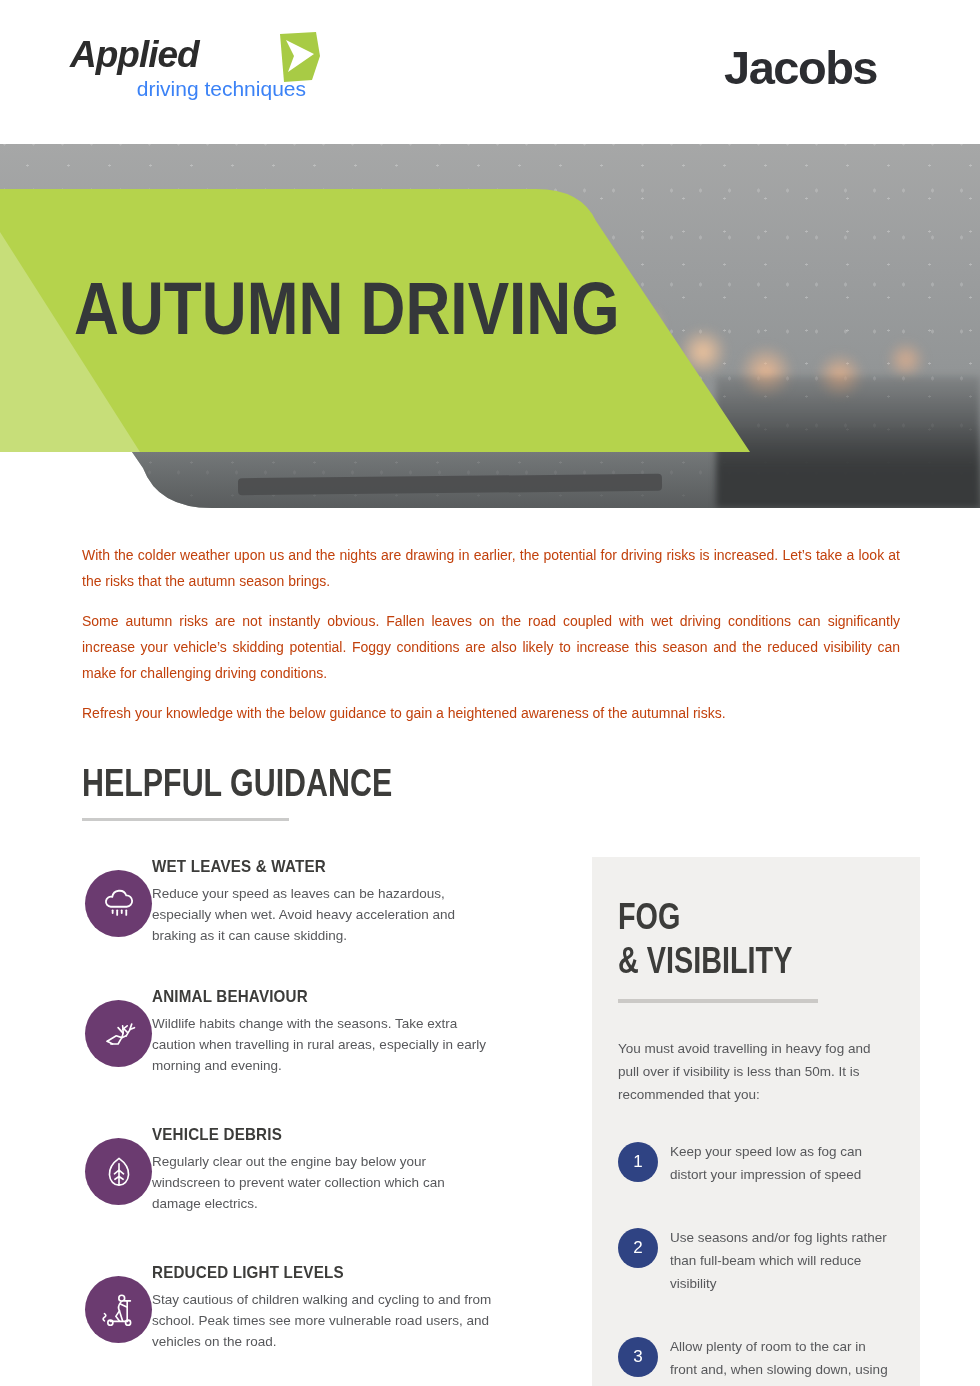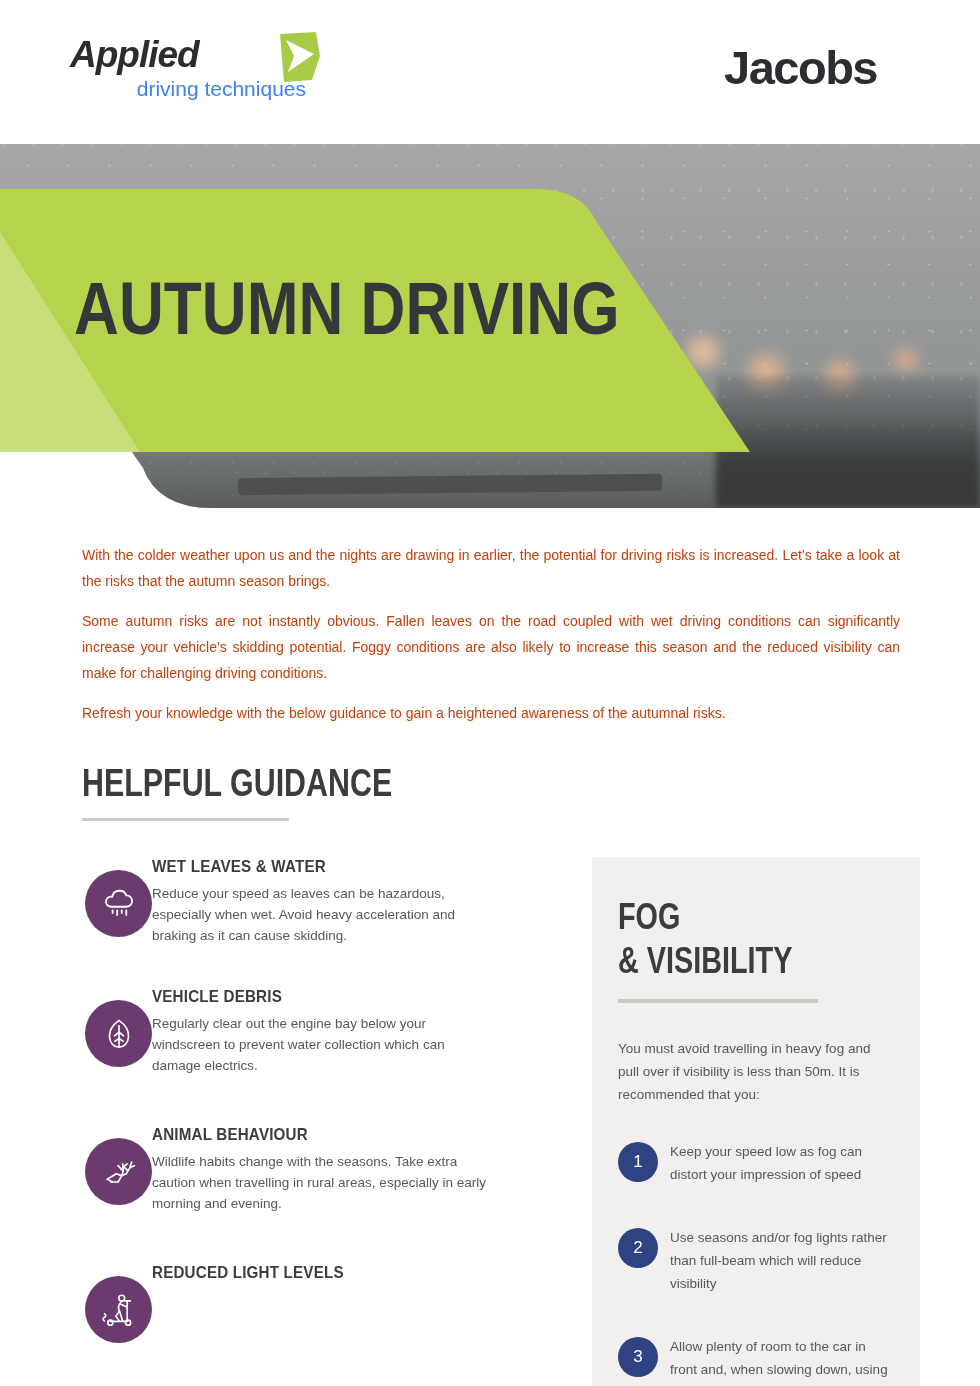--- a/index.html
+++ b/index.html
@@ -155,49 +155,49 @@
         </div>
         <div class="g-text">
           <h3><span class="cond3">WET LEAVES &amp; WATER</span></h3>
           <p>Reduce your speed as leaves can be hazardous, especially when wet. Avoid heavy acceleration and braking as it can cause skidding.</p>
         </div>
       </div>
 
       <div class="g-item gap-lg">
         <div class="icon-wrap">
           <svg class="licon" width="40" height="40" viewBox="0 0 44 44" fill="none" stroke="#ffffff" stroke-width="1.8" stroke-linecap="round" stroke-linejoin="round">
-            <path d="M22 7 C29 12 33 17 32.5 25 C32 32 27.5 36.5 22 36.5 C16.5 36.5 12 32 11.5 25 C11 17 15 12 22 7 Z"></path>
-            <line x1="22" y1="13" x2="22" y2="36"></line>
-            <path d="M22 20 L17 24 M22 20 L27 24"></path>
-            <path d="M22 27 L17.5 30 M22 27 L26.5 30"></path>
-          </svg>
-        </div>
-        <div class="g-text">
-          <h3><span class="cond3">VEHICLE DEBRIS</span></h3>
-          <p>Regularly clear out the engine bay below  your windscreen to prevent water collection which can damage electrics.</p>
-        </div>
-      </div>
-
-      <div class="g-item gap-lg">
-        <div class="icon-wrap">
-          <svg class="licon" width="40" height="40" viewBox="0 0 44 44" fill="none" stroke="#ffffff" stroke-width="1.8" stroke-linecap="round" stroke-linejoin="round">
             <path d="M9 30 L19 24 L25 26 L21 33 L13 33"></path>
             <path d="M9 30 L15 33"></path>
             <path d="M25 26 C27 22 27 18 26 13"></path>
             <path d="M26 17 L31 13"></path>
             <path d="M26.5 21 L21 15"></path>
             <path d="M30 24 C33 20 35 16 36 11"></path>
             <path d="M34 17 L39 15"></path>
             <path d="M31 20 L27 16"></path>
             <path d="M25 26 L30 24"></path>
           </svg>
         </div>
         <div class="g-text">
           <h3><span class="cond3">ANIMAL BEHAVIOUR</span></h3>
           <p>Wildlife habits change with the seasons. Take extra caution when travelling in rural areas, especially in early morning and evening.</p>
+        </div>
+      </div>
+
+      <div class="g-item gap-lg">
+        <div class="icon-wrap">
+          <svg class="licon" width="40" height="40" viewBox="0 0 44 44" fill="none" stroke="#ffffff" stroke-width="1.8" stroke-linecap="round" stroke-linejoin="round">
+            <path d="M22 7 C29 12 33 17 32.5 25 C32 32 27.5 36.5 22 36.5 C16.5 36.5 12 32 11.5 25 C11 17 15 12 22 7 Z"></path>
+            <line x1="22" y1="13" x2="22" y2="36"></line>
+            <path d="M22 20 L17 24 M22 20 L27 24"></path>
+            <path d="M22 27 L17.5 30 M22 27 L26.5 30"></path>
+          </svg>
+        </div>
+        <div class="g-text">
+          <h3><span class="cond3">VEHICLE DEBRIS</span></h3>
+          <p>Regularly clear out the engine bay below  your windscreen to prevent water collection which can damage electrics.</p>
         </div>
       </div>
 
       <div class="g-item">
         <div class="icon-wrap">
           <svg class="licon" width="40" height="40" viewBox="0 0 44 44" fill="none" stroke="#ffffff" stroke-width="1.8" stroke-linecap="round" stroke-linejoin="round">
             <circle cx="25" cy="9" r="3.2"></circle>
             <path d="M24 13.5 C21.5 16.5 20.5 19.5 22.5 23"></path>
             <path d="M23.5 15.5 L30 18.5"></path>
             <path d="M31 12.5 L31 33.5"></path>
@@ -205,20 +205,21 @@
             <path d="M22.5 23 L18.5 29 L22.5 34"></path>
             <path d="M22.5 23 L26 34"></path>
             <path d="M12.5 34.5 L31.5 34.5"></path>
             <circle cx="12.5" cy="36" r="2.8"></circle>
             <circle cx="32" cy="36" r="2.8"></circle>
             <path d="M6 26 q3 2 0 4 q-3 2 0 4"></path>
           </svg>
         </div>
         <div class="g-text">
           <h3><span class="cond3">REDUCED LIGHT LEVELS</span></h3>
+          <p>Stay cautious of children walking and cycling to and from school. Peak times see more vulnerable road users, and vehicles on the road.</p>
         </div>
       </div>
 
       <div class="g-item">
         <div class="icon-wrap">
           
         </div>
         <div class="g-text">
           <h3><span class="cond3">FROST &amp; ICE</span></h3>
 

